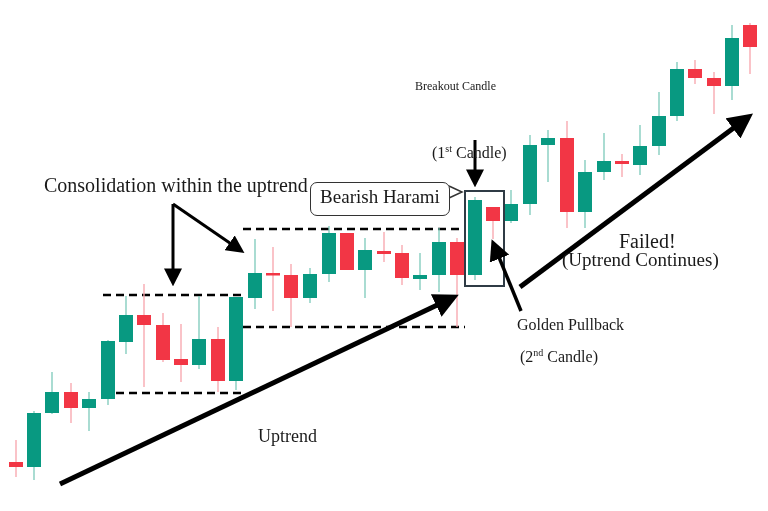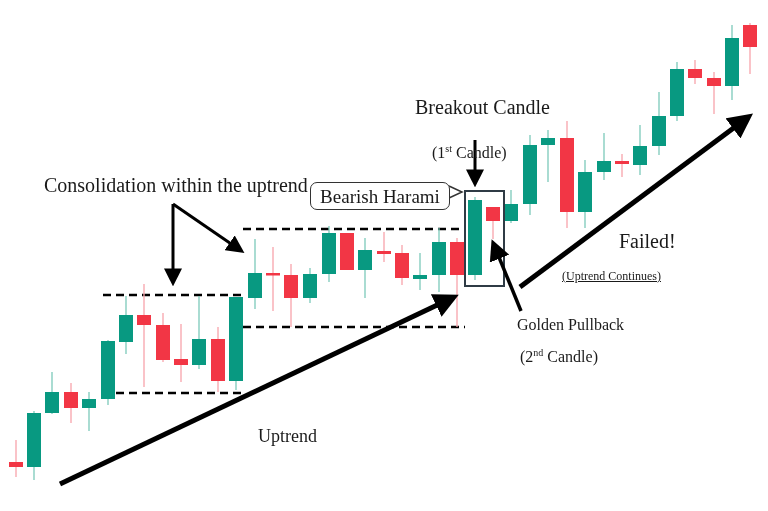--- a/index.html
+++ b/index.html
@@ -1,21 +1,21 @@
 <!DOCTYPE html>
 <html><head>
 <meta charset="utf-8">
 <style>
   html, body { margin: 0; padding: 0; background: #ffffff; }
   body { width: 768px; height: 511px; position: relative; overflow: hidden; font-family: "Liberation Serif", "DejaVu Serif", serif; }
   #chart { position: absolute; left: 0; top: 0; width: 768px; height: 511px; }
   .label { position: absolute; color: #1a1a1a; white-space: nowrap; font-family: "Liberation Serif", "DejaVu Serif", serif; }
   .label sup { font-size: 10px; }
   .callout {
-    position: absolute; left: 310px; top: 182px; width: 140px; height: 28px;
+    position: absolute; left: 310px; top: 182px; width: 140px; height: 34px;
     border: 1.5px solid #333; border-radius: 7px; background: #fff;
     box-sizing: border-box; font-size: 19px; line-height: 28px; text-align: center;
     font-family: "Liberation Serif", "DejaVu Serif", serif; color: #1a1a1a;
   }
 </style>
 </head>
 <body>
 
 <svg id="chart" width="768" height="511" viewBox="0 0 768 511" xmlns="http://www.w3.org/2000/svg">
   <defs>
@@ -206,24 +206,24 @@
       <line x1="521" y1="311" x2="494" y2="245" stroke="#000" stroke-width="3.5" marker-end="url(#ah)"></line>
       <line x1="173" y1="204" x2="173" y2="281" stroke="#000" stroke-width="3" marker-end="url(#ah)"></line>
       <line x1="173" y1="204" x2="240" y2="250" stroke="#000" stroke-width="3" marker-end="url(#ah)"></line>
     </g>
 
   <path d="M449,186 L462,192 L449,198" fill="#fff" stroke="#333" stroke-width="1.5"></path>
 </svg>
 
 <div class="label" style="left:44px; top:174px; font-size:20px;">Consolidation within the uptrend</div>
 
-<div class="label" style="left:415px; top:96px; font-size:20px;">Breakout Candle</div>
+<div class="label" style="left:415px; top:79px; font-size:12px;">Breakout Candle</div>
 <div class="label" style="left:432px; top:111px; font-size:16px;margin-top:32px;"><span>(1</span><sup>st</sup><span> Candle)</span></div>
 
 <div class="callout">Bearish Harami</div>
 
 <div class="label" style="left:504px; top:316px; font-size:16px;margin-left:13px;">Golden Pullback</div>
 <div class="label" style="left:520px; top:347px; font-size:16px;"><span>(2</span><sup>nd</sup><span> Candle)</span></div>
 
 <div class="label" style="left:258px; top:402px; font-size:18px;margin-top:24px;">Uptrend</div>
 
 <div class="label" style="left:619px; top:230px; font-size:20px;">Failed!</div>
-<div class="label" style="left:562px; top:269px; font-size:12px;text-decoration:underline;">(Uptrend Continues)</div>
+<div class="label" style="left:562px; top:249px; font-size:19px;">(Uptrend Continues)</div>
 
 </body></html>

